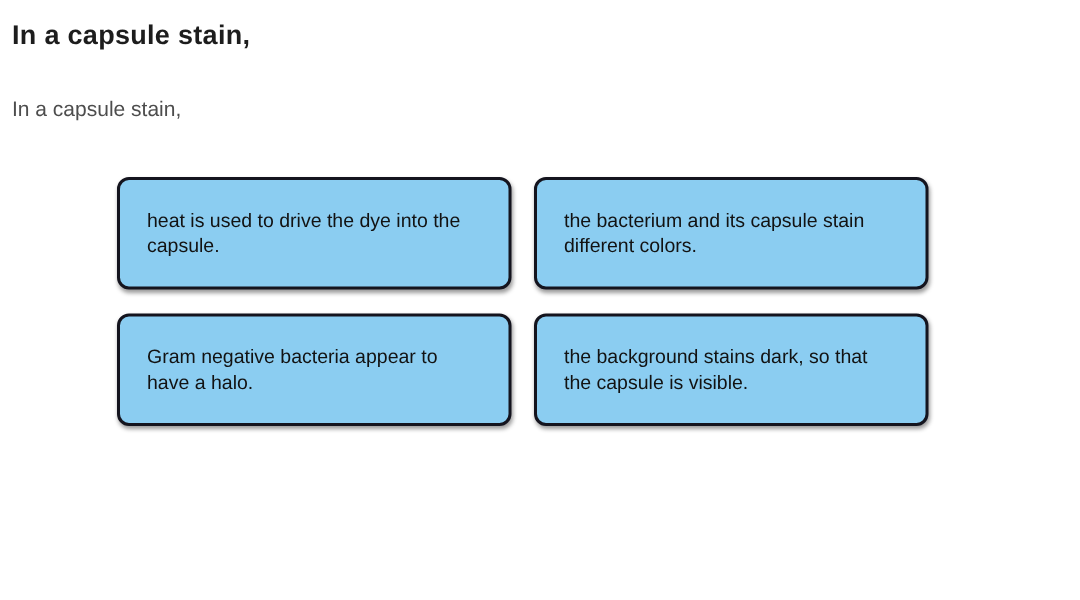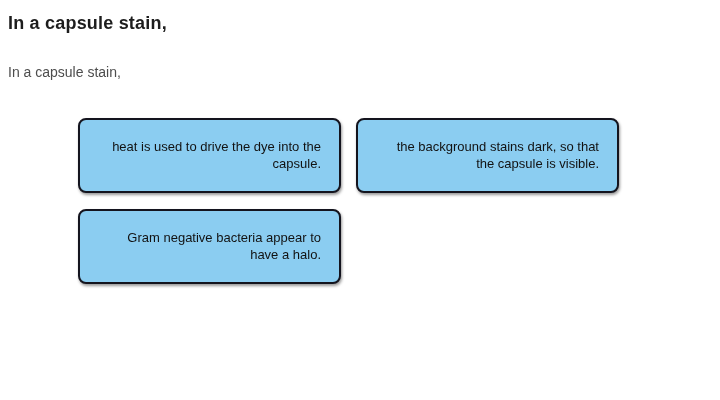--- a/index.html
+++ b/index.html
@@ -38,21 +38,21 @@
     row-gap: 16px;
   }
   .answer-card {
     background: var(--card-fill, #8BCDF1);
     border: 2px solid var(--card-border, #14141e);
     border-radius: 8px;
     box-shadow: 1px 2px 3px rgba(0,0,0,0.40);
     display: flex;
     align-items: center;
     justify-content: center;
-    text-align: right;
+    text-align: left;
     padding: 4px 18px;
     font-size: 13px;
     line-height: 1.25;
     color: var(--card-text, #121212);
     cursor: pointer;
   }
 </style>
 </head>
 <body>
 
@@ -60,20 +60,23 @@
 
   <div class="question-title">In a capsule stain,</div>
 
   <div class="question-prompt">In a capsule stain,</div>
 
   <div class="answers-grid">
     <div class="answer-card">
       <span>heat is used to drive the dye into the capsule.</span>
     </div>
     <div class="answer-card">
-      <span>the background stains dark, so that the capsule is visible.</span>
+      <span>the bacterium and its capsule stain different colors.</span>
     </div>
     <div class="answer-card">
       <span>Gram negative bacteria appear to have a halo.</span>
+    </div>
+    <div class="answer-card">
+      <span>the background stains dark, so that the capsule is visible.</span>
     </div>
   </div>
 
 </div>
 
 </body></html>

